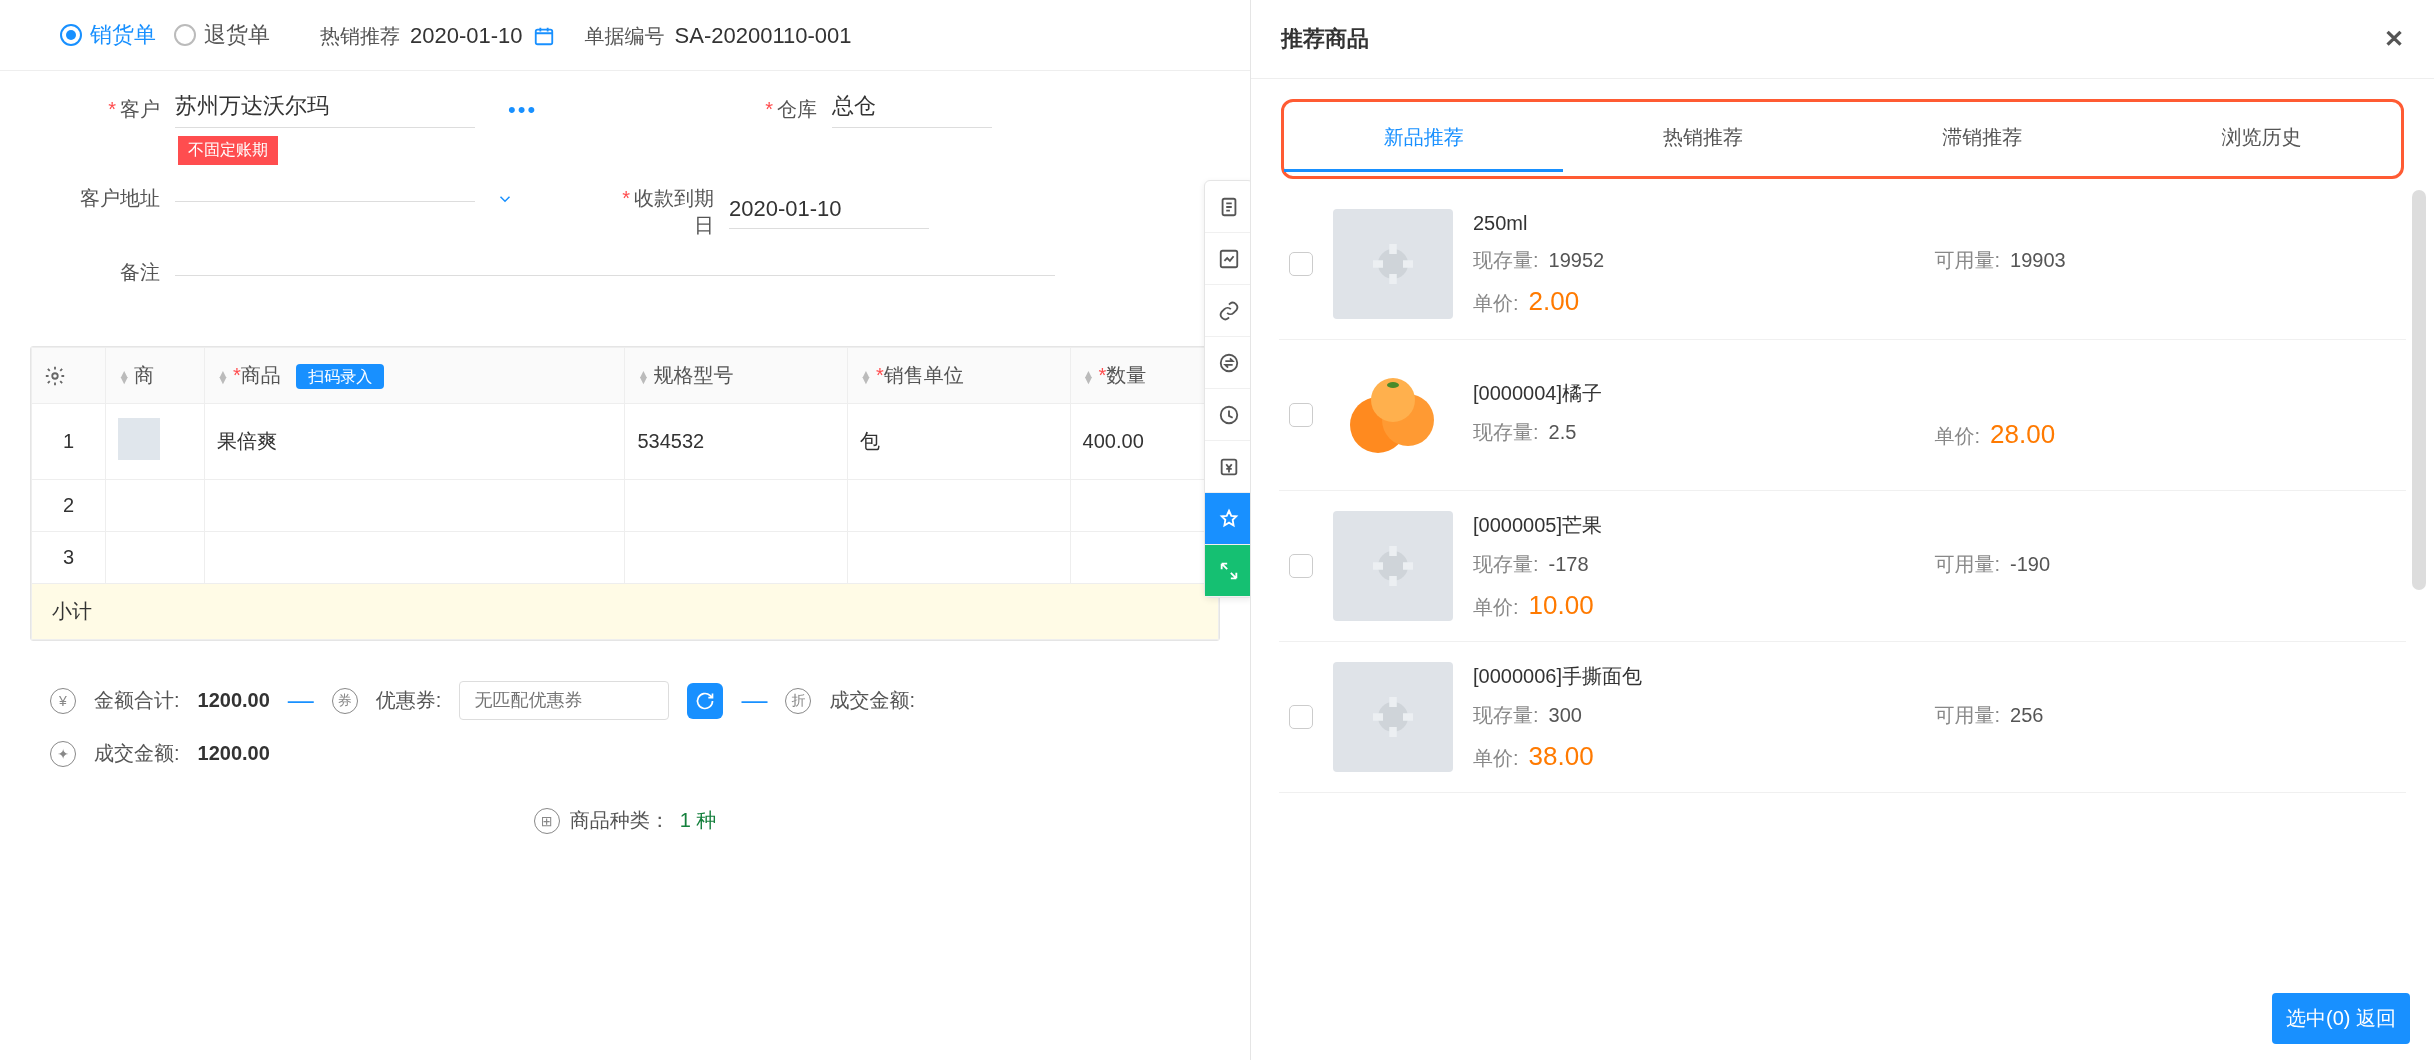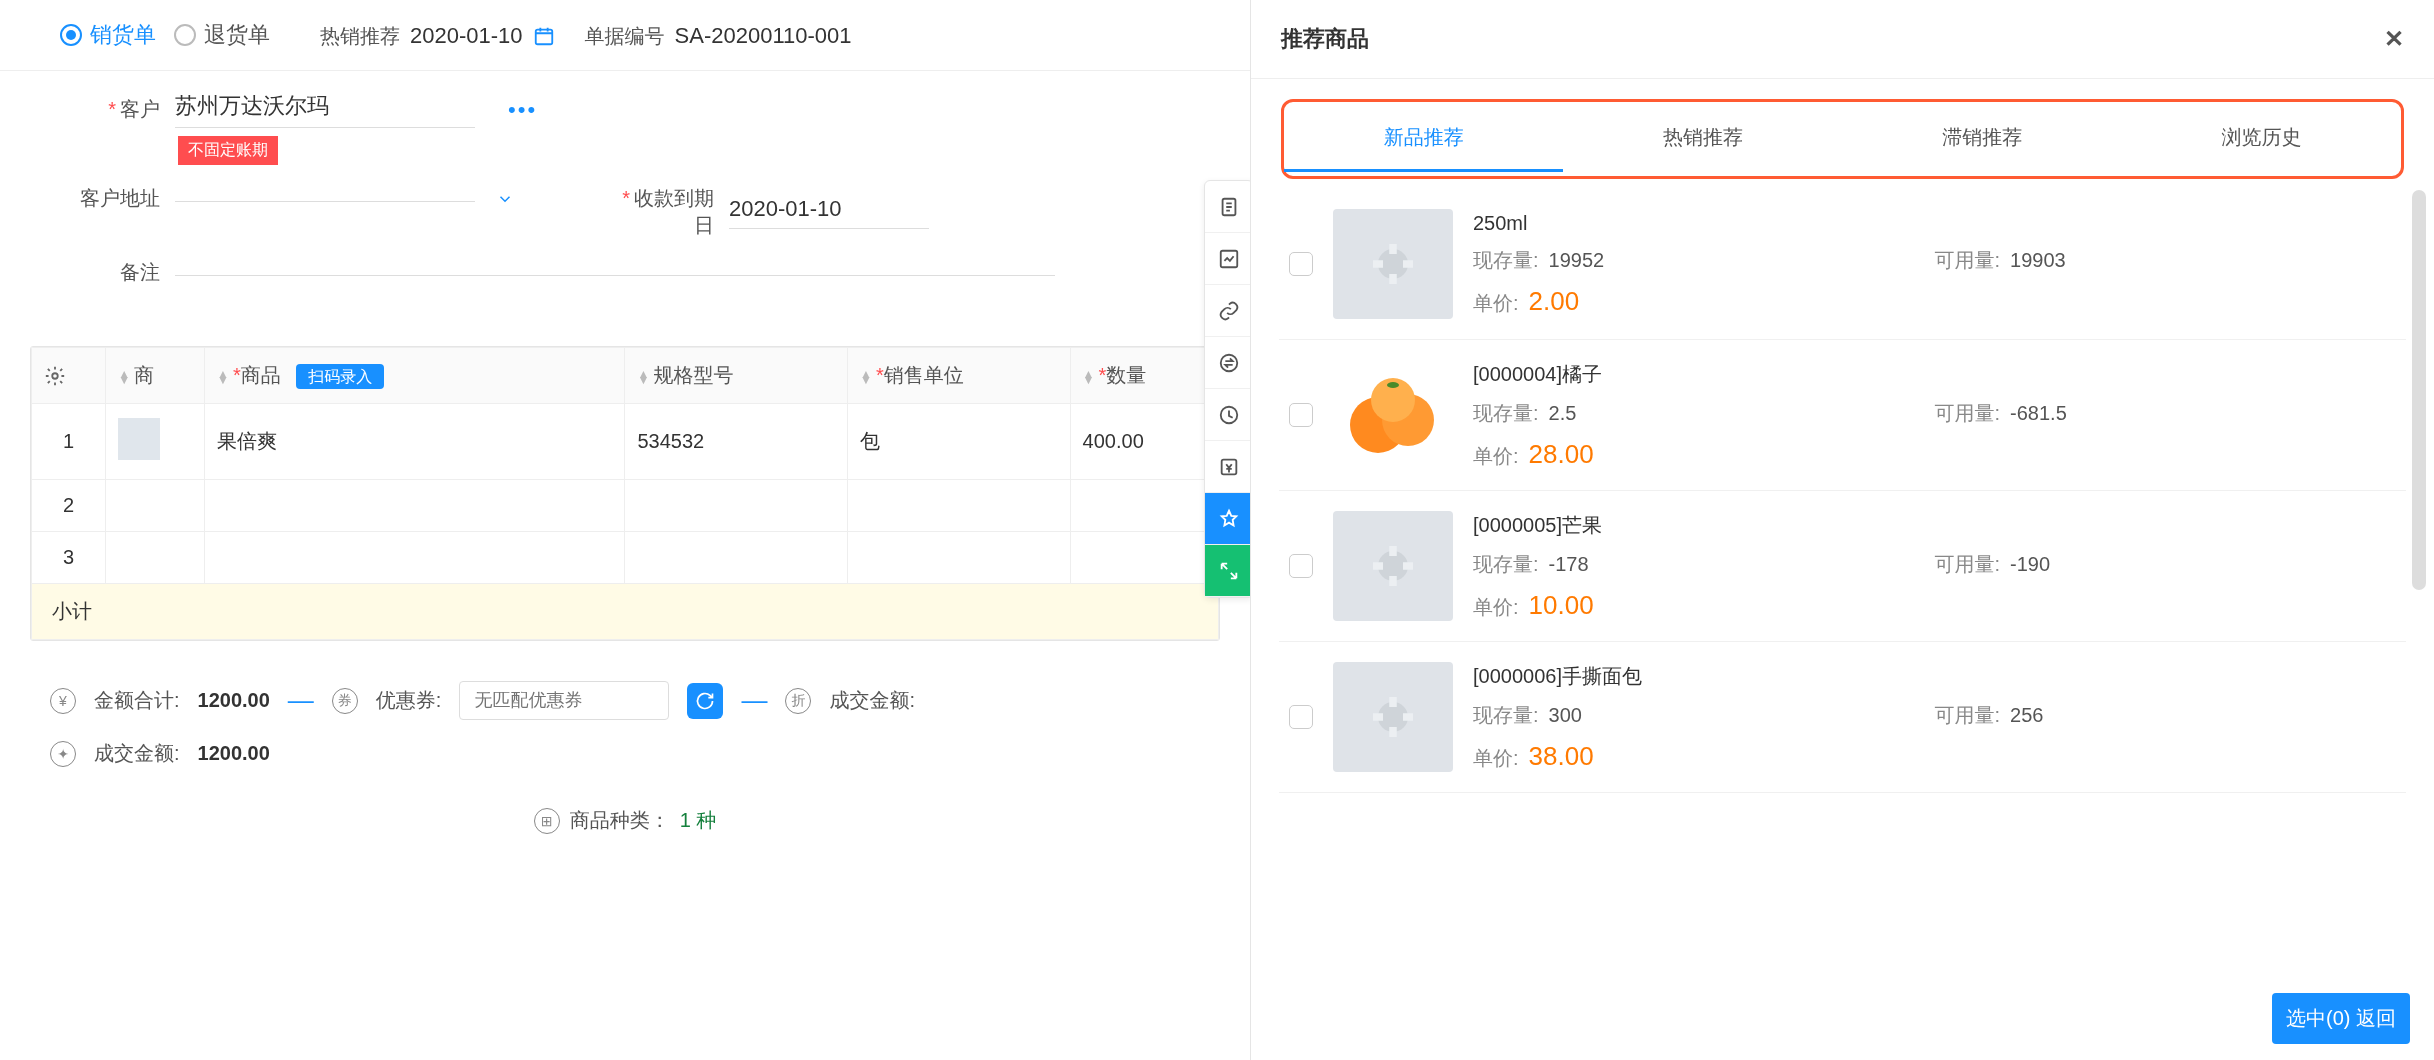--- a/index.html
+++ b/index.html
@@ -132,20 +132,24 @@
         <div style="display:flex;flex-direction:column;">
           <div class="form-field">
             <div class="form-label"><span class="req">*</span><span>客户</span></div>
             <div class="form-value">苏州万达沃尔玛</div>
             <span class="more-dots">•••</span>
           </div>
           <div style="margin-left:128px;">
             <span class="badge-red">不固定账期</span>
           </div>
         </div>
+        <div class="form-field" style="margin-left:80px;">
+          <div class="form-label"><span class="req">*</span><span>仓库</span></div>
+          <div class="form-value" style="min-width:160px;">总仓</div>
+        </div>
       </div>
       <div class="form-row">
         <div class="form-field">
           <div class="form-label"><span>客户地址</span></div>
           <div class="form-value"></div>
           <span class="dd-caret">
             <svg width="18" height="18" viewBox="0 0 24 24" fill="none" stroke="#1890ff" stroke-width="2">
                 <path d="M6 9l6 6 6-6"></path>
               </svg>
           </span>
@@ -330,21 +334,20 @@
           <svg width="110" height="100" viewBox="0 0 110 100">
               <circle cx="40" cy="60" r="28" fill="#ff8a1f"></circle>
               <circle cx="70" cy="55" r="26" fill="#ff9a33"></circle>
               <circle cx="55" cy="35" r="22" fill="#ffb04d"></circle>
               <ellipse cx="55" cy="20" rx="6" ry="3" fill="#4a8a2a"></ellipse>
             </svg>
         </div>
         <div class="prod-info">
           <div class="prod-name">[0000004]橘子</div>
           <div class="stat"><span class="label">现存量:</span><span>2.5</span></div>
-          <div class="stat"><span class="label">可用量:</span><span>-681.5</span></div>
           <div><span class="price-label">单价:</span><span class="price">28.00</span></div>
         </div>
       </div>
 
       <div class="prod-item">
         <div class="prod-cb"></div>
         <div class="prod-img">
             <svg width="60" height="60" viewBox="0 0 24 24" fill="#cfd4d9">
               <circle cx="12" cy="12" r="6"></circle>
               <path d="M12 4v4M12 16v4M4 12h4M16 12h4" stroke="#eceff2" stroke-width="3"></path>

